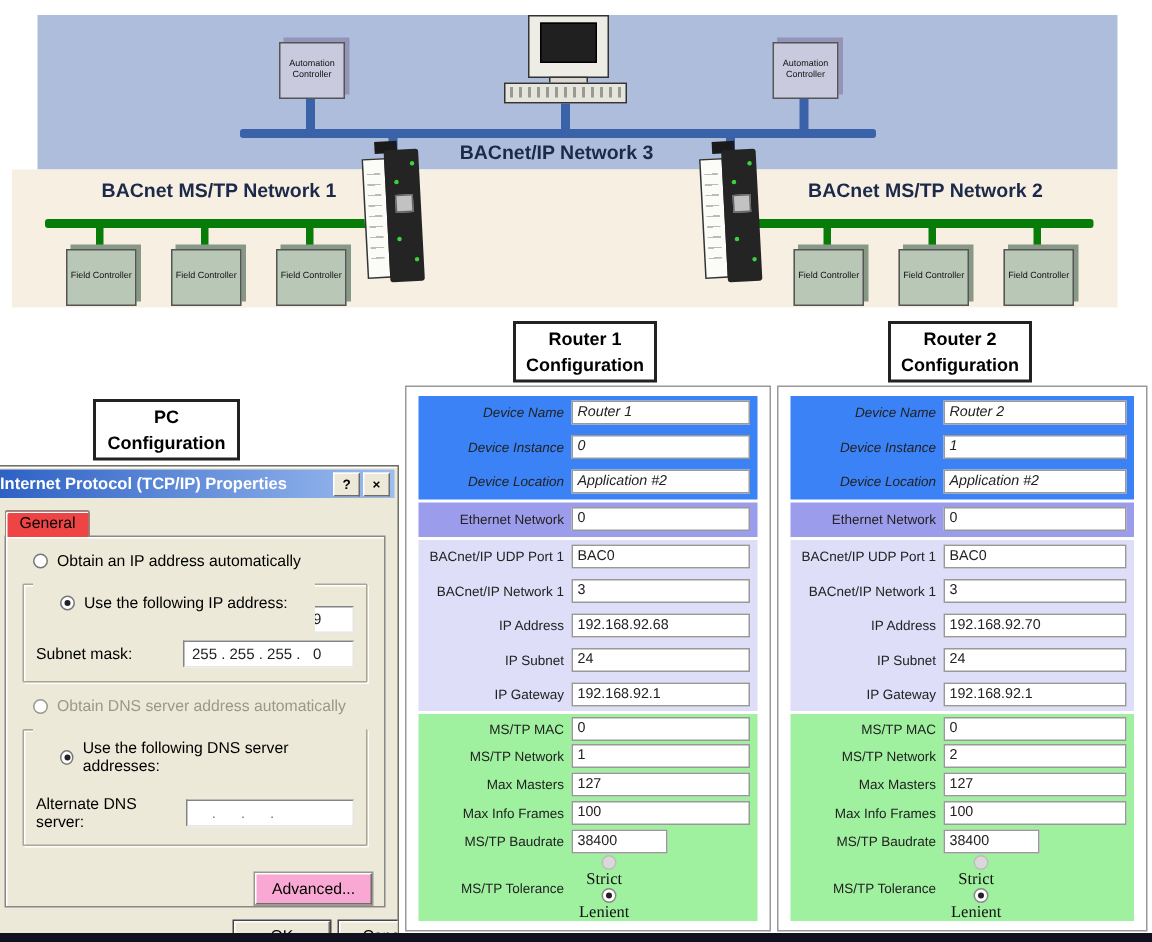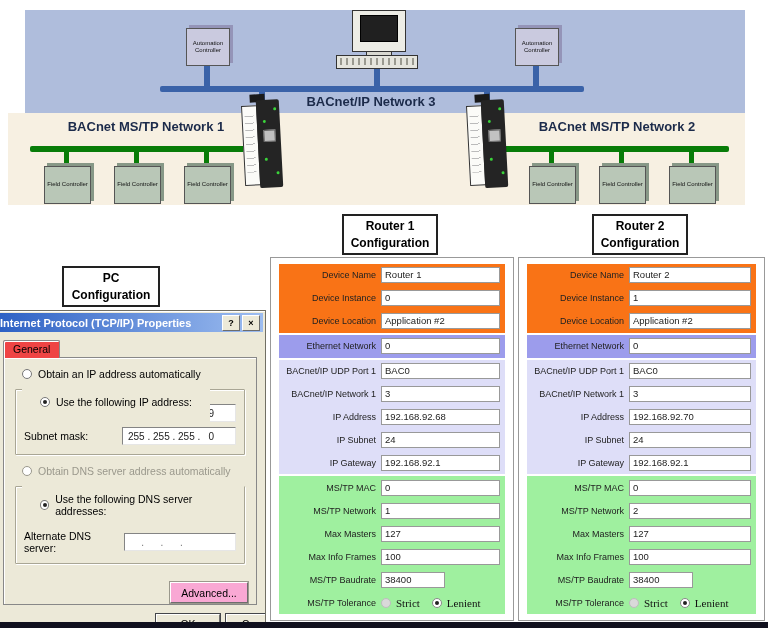--- a/index.html
+++ b/index.html
@@ -39,29 +39,29 @@
 
   
   .callout{position:absolute;background:#fff;border:2px solid #222;display:flex;flex-direction:column;
     align-items:center;justify-content:center;font-weight:bold;font-size:12px;line-height:1.4;color:#000;z-index:5;}
 
   
   .cfgtable{position:absolute;background:#fff;border:1px solid #999;box-sizing:border-box;
     padding:6px 8px;display:flex;flex-direction:column;z-index:5;}
   .tsec{display:flex;flex-direction:column;}
   .tsec + .tsec{margin-top:2px;}
-  .sec-pink{background:#f97316;}
+  .sec-pink{background:#3b82f6;font-style:italic;}
   .sec-bluedark{background:#9C9CEC;}
   .sec-blue{background:#DEDEF8;}
   .sec-green{background:#9FF09F;}
   .trow{flex:1;display:flex;align-items:center;padding:0 5px;}
   .tlabel{flex:0 0 92px;text-align:right;padding-right:5px;font-size:9px;color:#222;white-space:nowrap;}
   .tvalue{flex:1;background:#fff;border:1px solid #999;height:14px;line-height:14px;font-size:9.5px;padding:0 3px;color:#222;overflow:hidden;white-space:nowrap;}
   .tvalue.narrow{flex:0 0 56px;}
-  .tradios{display:flex;align-items:center;}
+  .tradios{display:flex;align-items:center;flex-direction:column;}
   .rdo{width:10px;height:10px;border-radius:50%;background:#D9D9D9;border:1px solid #BDBDBD;display:inline-block;box-sizing:border-box;}
   .rdo.sel{background:#fff;border:1px solid #888;position:relative;}
   .rdo.sel::after{content:'';position:absolute;left:2px;top:2px;width:4px;height:4px;border-radius:50%;background:#222;}
   .rlab{font-family:"Liberation Serif",serif;font-size:11px;color:#111;margin:0 12px 0 5px;}
 
   
   #dialog{position:absolute;left:-6px;top:310px;width:270px;height:326px;background:#ECE9D8;
     border:1px solid #716F64;box-shadow:inset 1px 1px 0 #fff;overflow:hidden;z-index:6;}
   #titlebar{height:19px;margin:2px 2px 0 2px;background:linear-gradient(to right,#2C60C4,#9DBDF0);
     display:flex;align-items:center;padding:0 3px;}

